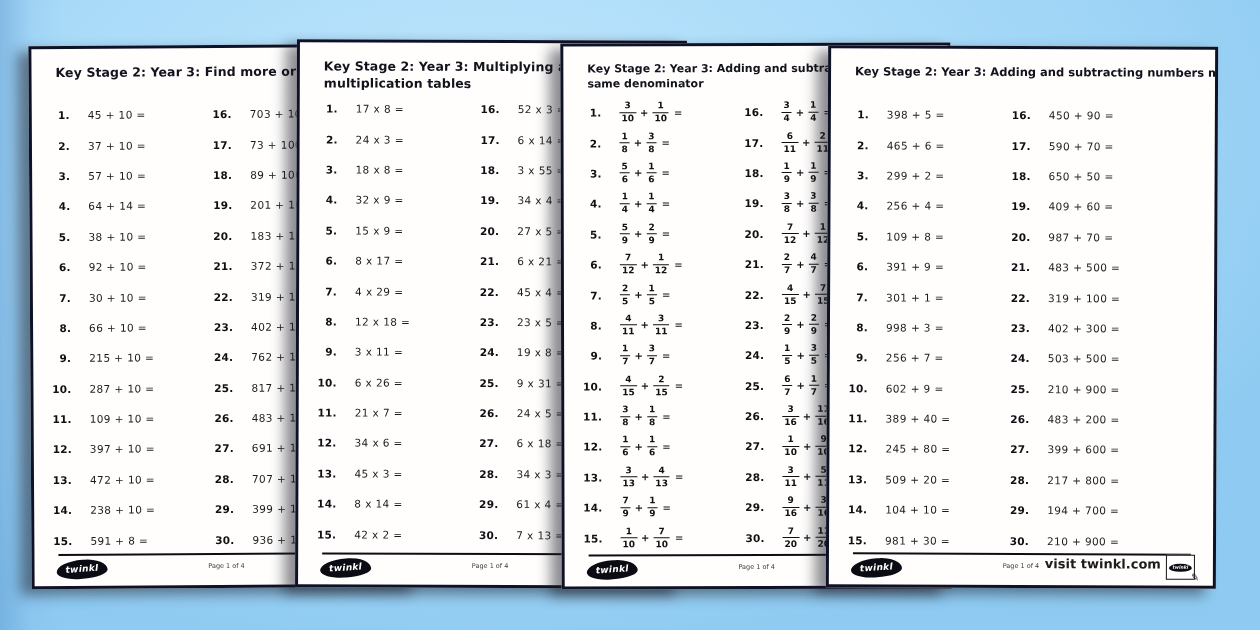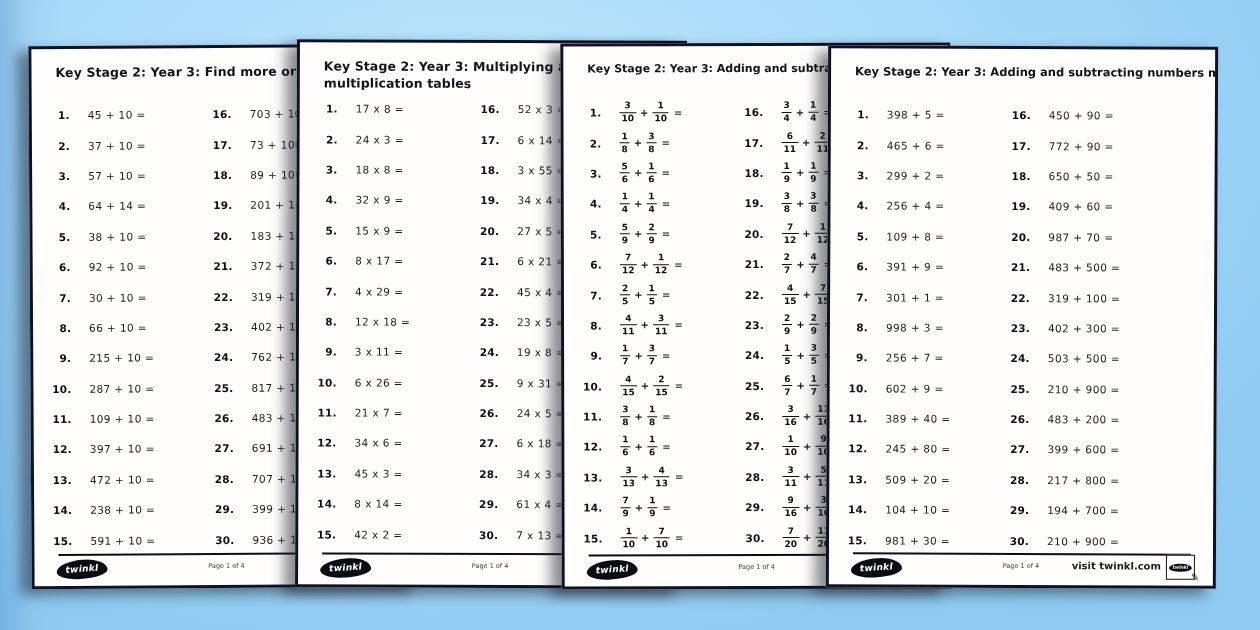--- a/index.html
+++ b/index.html
@@ -42,21 +42,21 @@
   .op{margin:0 4px;font-size:10px;font-weight:bold}
   .eqs{margin-left:5px;font-size:10px;font-weight:bold}
 
   .rule{position:absolute;left:24px;right:22px;bottom:30px;height:2px;background:#0d0d15}
   .logo{
     position:absolute;left:22px;bottom:7px;background:#0b0b13;color:#fff;
     font-weight:bold;font-size:9px;font-style:italic;padding:4px 9px 5px;
     border-radius:54% 46% 52% 48%/58% 62% 42% 46%;transform:rotate(-4deg);letter-spacing:.3px
   }
   .plabel{position:absolute;left:0;width:100%;text-align:center;bottom:15px;font-size:6.5px;color:#3a3a3a}
-  .visit{position:absolute;right:52px;bottom:14px;font-size:10px;font-weight:bold;color:#1c1c1c}
+  .visit{position:absolute;right:52px;bottom:14px;font-size:13px;font-weight:bold;color:#1c1c1c}
   .badge{position:absolute;right:18px;bottom:6px;width:27px;height:23px;border:1.5px solid #111;background:#fff;
     display:flex;align-items:center;justify-content:center}
   .bblob{background:#0b0b13;color:#fff;font-weight:bold;font-size:4.5px;font-style:italic;
     padding:1.5px 4px;border-radius:50% 50% 50% 50%/60% 60% 45% 45%}
   .pencil{position:absolute;right:-5px;bottom:-4px;font-size:10px;color:#111;transform:rotate(10deg)}
 </style>
 </head>
 <body>
 
 <div class="stage" id="pages">
@@ -116,21 +116,21 @@
         <div class="row">
           <div class="num">13.</div>
           <div class="expr">472 + 10 =</div>
         </div>
         <div class="row">
           <div class="num">14.</div>
           <div class="expr">238 + 10 =</div>
         </div>
         <div class="row">
           <div class="num">15.</div>
-          <div class="expr">591 + 10 =</div>
+          <div class="expr">591 + 8 =</div>
         </div>
       </div>
       <div class="col col-right">
         <div class="row">
           <div class="num">16.</div>
           <div class="expr">703 + 10 =</div>
         </div>
         <div class="row">
           <div class="num">17.</div>
           <div class="expr">73 + 100 =</div>
@@ -321,20 +321,21 @@
           <div class="expr">7 x 13 =</div>
         </div>
       </div>
       <div class="rule"></div>
       <div class="logo">twinkl</div>
       <div class="plabel">Page 1 of 4</div>
     </div>
     <div class="page page3">
       <div class="title">
         <div class="tline">Key Stage 2: Year 3: Adding and subtracting fractions</div>
+        <div class="tline">same denominator</div>
       </div>
       <div class="col col-left">
         <div class="row">
           <div class="num">1.</div>
           <div class="fexpr">
             <div class="frac">
               <div class="fnum">3</div>
               <div class="fden">10</div>
             </div>
             <div class="op">+</div>
@@ -853,21 +854,21 @@
           <div class="expr">981 + 30 =</div>
         </div>
       </div>
       <div class="col col-right">
         <div class="row">
           <div class="num">16.</div>
           <div class="expr">450 + 90 =</div>
         </div>
         <div class="row">
           <div class="num">17.</div>
-          <div class="expr">772 + 90 =</div>
+          <div class="expr">590 + 70 =</div>
         </div>
         <div class="row">
           <div class="num">18.</div>
           <div class="expr">650 + 50 =</div>
         </div>
         <div class="row">
           <div class="num">19.</div>
           <div class="expr">409 + 60 =</div>
         </div>
         <div class="row">

